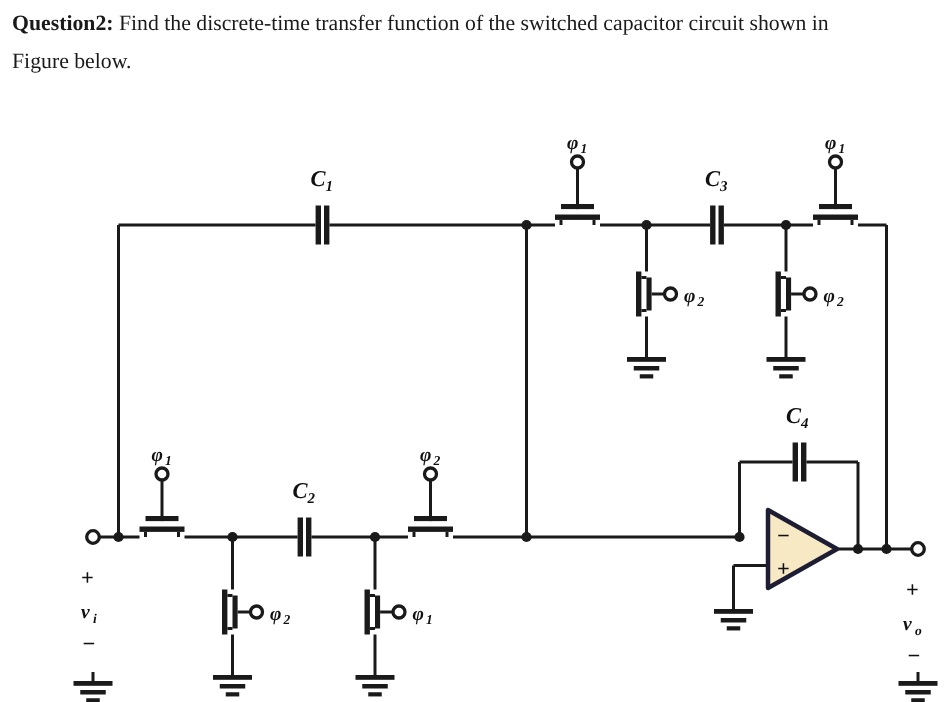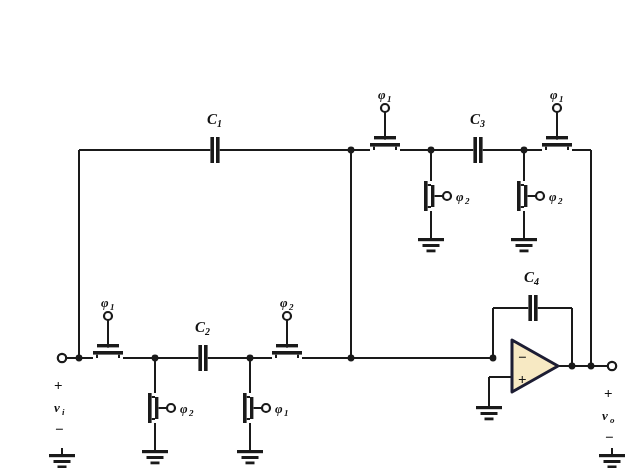--- a/index.html
+++ b/index.html
@@ -18,20 +18,24 @@
   .psub{font-size:9px;font-style:italic;font-weight:bold;}
   .sig{font-size:13px;font-style:italic;font-weight:bold;}
   .sigsub{font-size:9px;font-style:italic;font-weight:bold;}
   .pm{font-size:15px;font-weight:bold;}
 </style>
 </head>
 <body>
 
 <div id="page">
 
+  <div class="qtext">
+    <b>Question2:</b><span> Find the discrete-time transfer function of the switched capacitor circuit shown in</span><br>
+    <span>Figure below.</span>
+  </div>
 
   <svg id="sch" viewBox="0 0 630 468">
     <defs>
       <g id="gndsym">
         <line x1="0" y1="0" x2="0" y2="6" stroke="#1a1a1a" stroke-width="2"></line>
         <rect x="-13" y="6" width="26" height="3.2" fill="#1a1a1a"></rect>
         <rect x="-8.5" y="12" width="17" height="3" fill="#1a1a1a"></rect>
         <rect x="-4.5" y="17.5" width="9" height="2.8" fill="#1a1a1a"></rect>
       </g>
       <g id="swh">

